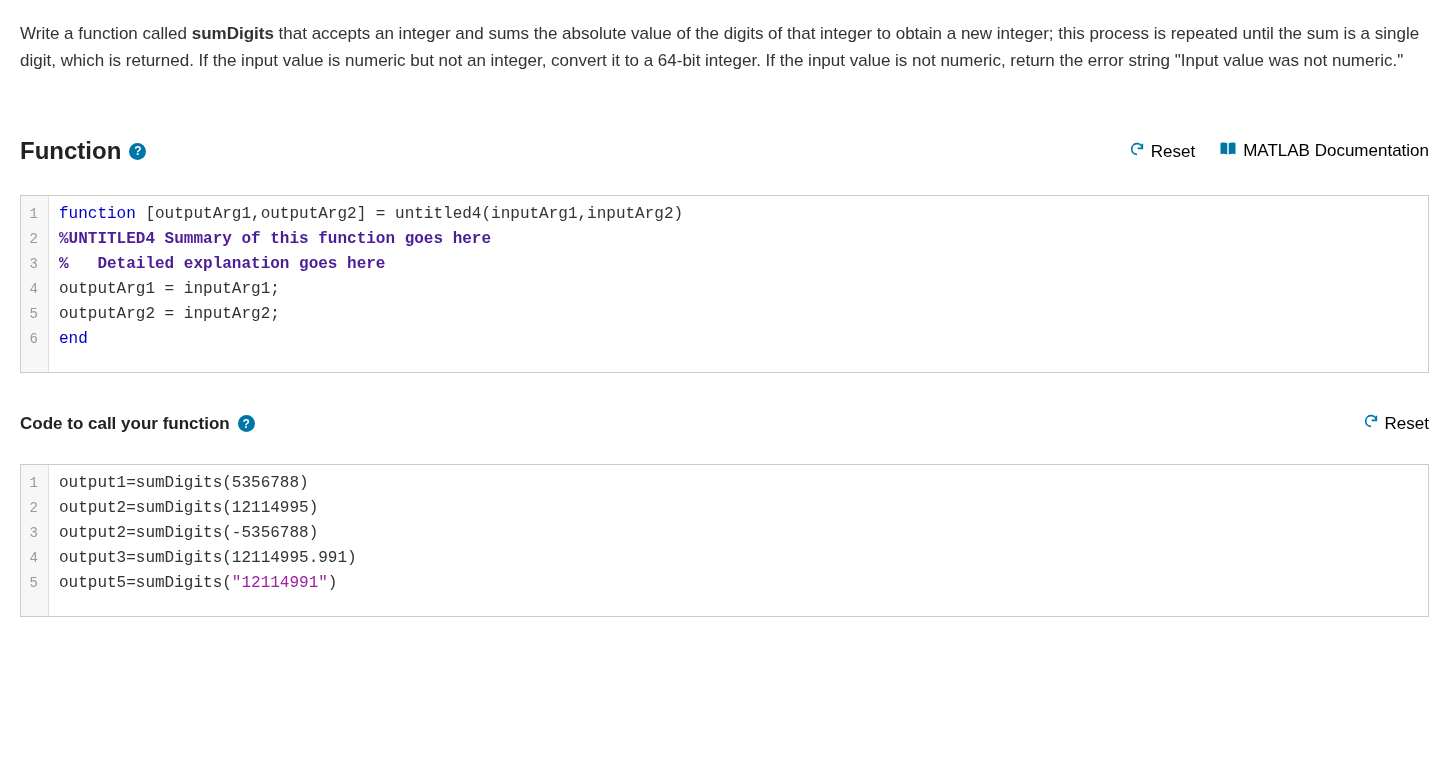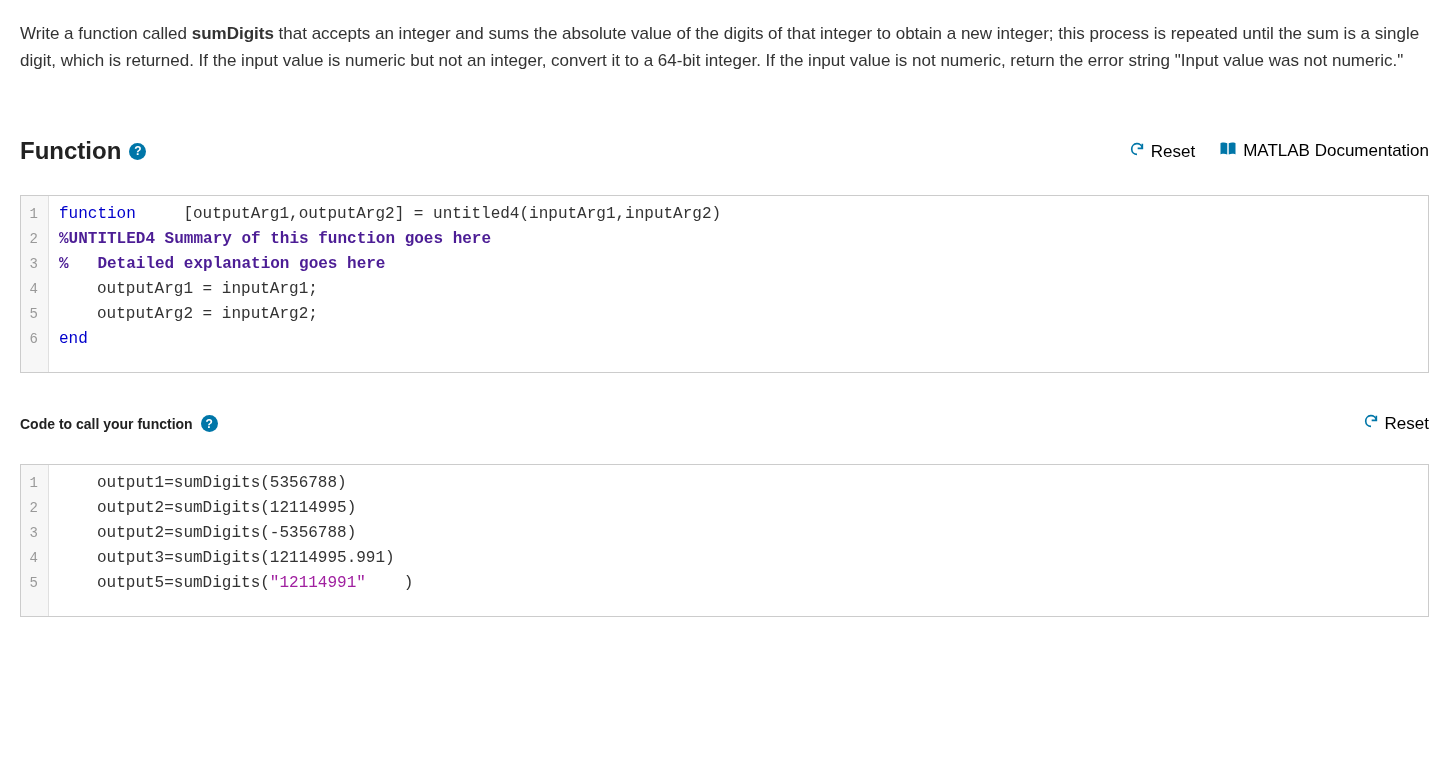--- a/index.html
+++ b/index.html
@@ -83,23 +83,23 @@
     .gutter div { padding-right: 4px; font-size: 14px; }
     .code-content {
       padding: 6px 10px 20px 10px;
       white-space: pre;
       flex: 1;
       overflow-x: auto;
     }
     .tok-keyword { color: #0000cc; }
     .tok-comment { color: #4c1d95; font-weight: bold; }
     .tok-string { color: #a020a0; }
-    .tok-default { color: #333; padding-left: 38px; }
+    .tok-default { color: #333; }
     .second-section { margin-top: 10px; }
-    .second-header .section-title { font-size: 14px; text-align: center; }
+    .second-header .section-title { font-size: 17px; text-align: center; }
   </style>
 </head>
 <body>
 
 <div class="problem-desc">
   <span>Write a function called </span><strong>sumDigits</strong><span> that accepts an integer and sums the absolute value of the digits of that integer to obtain a new integer; this process is repeated until the sum is a single digit, which is returned.  If the input value is numeric but not an integer, convert it to a 64-bit integer.  If the input value is not numeric, return the error string "Input value was not numeric."</span>
 </div>
 
 <div class="section-header">
   <div class="section-title-group">

